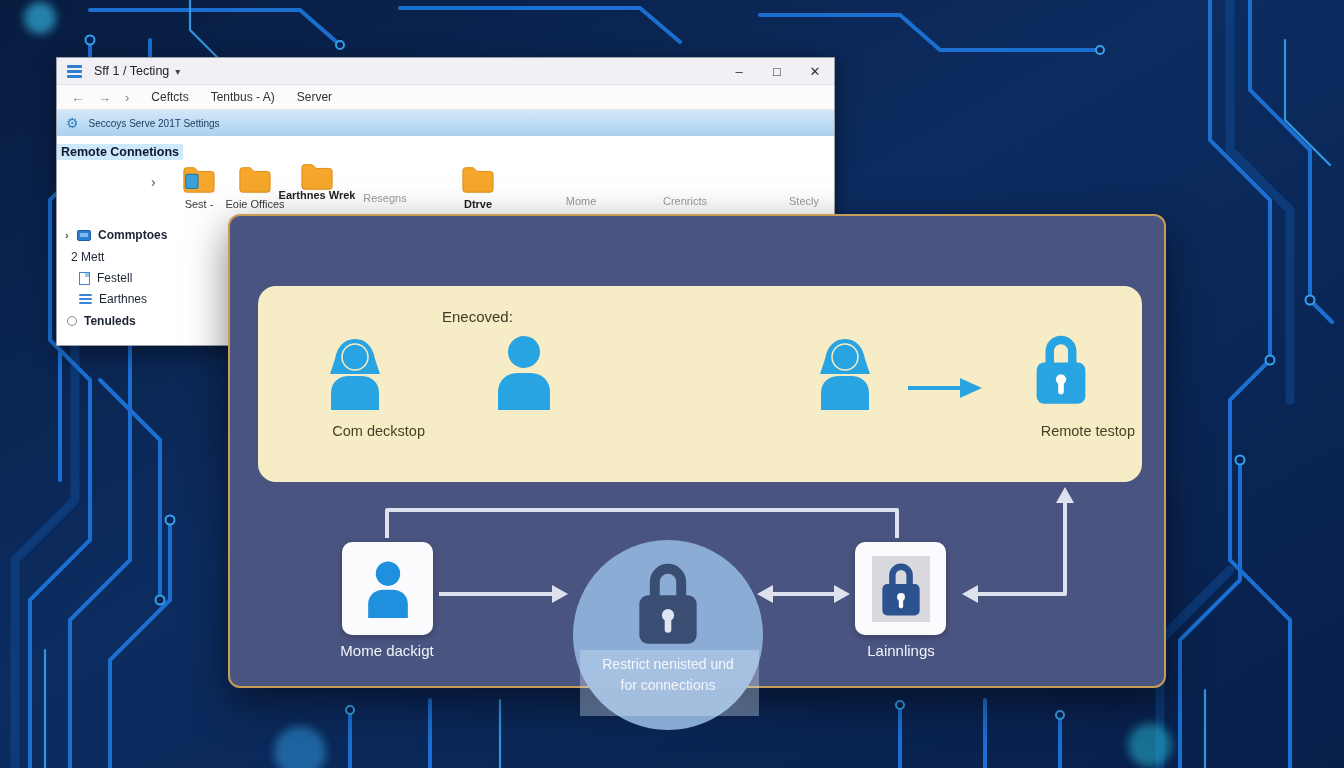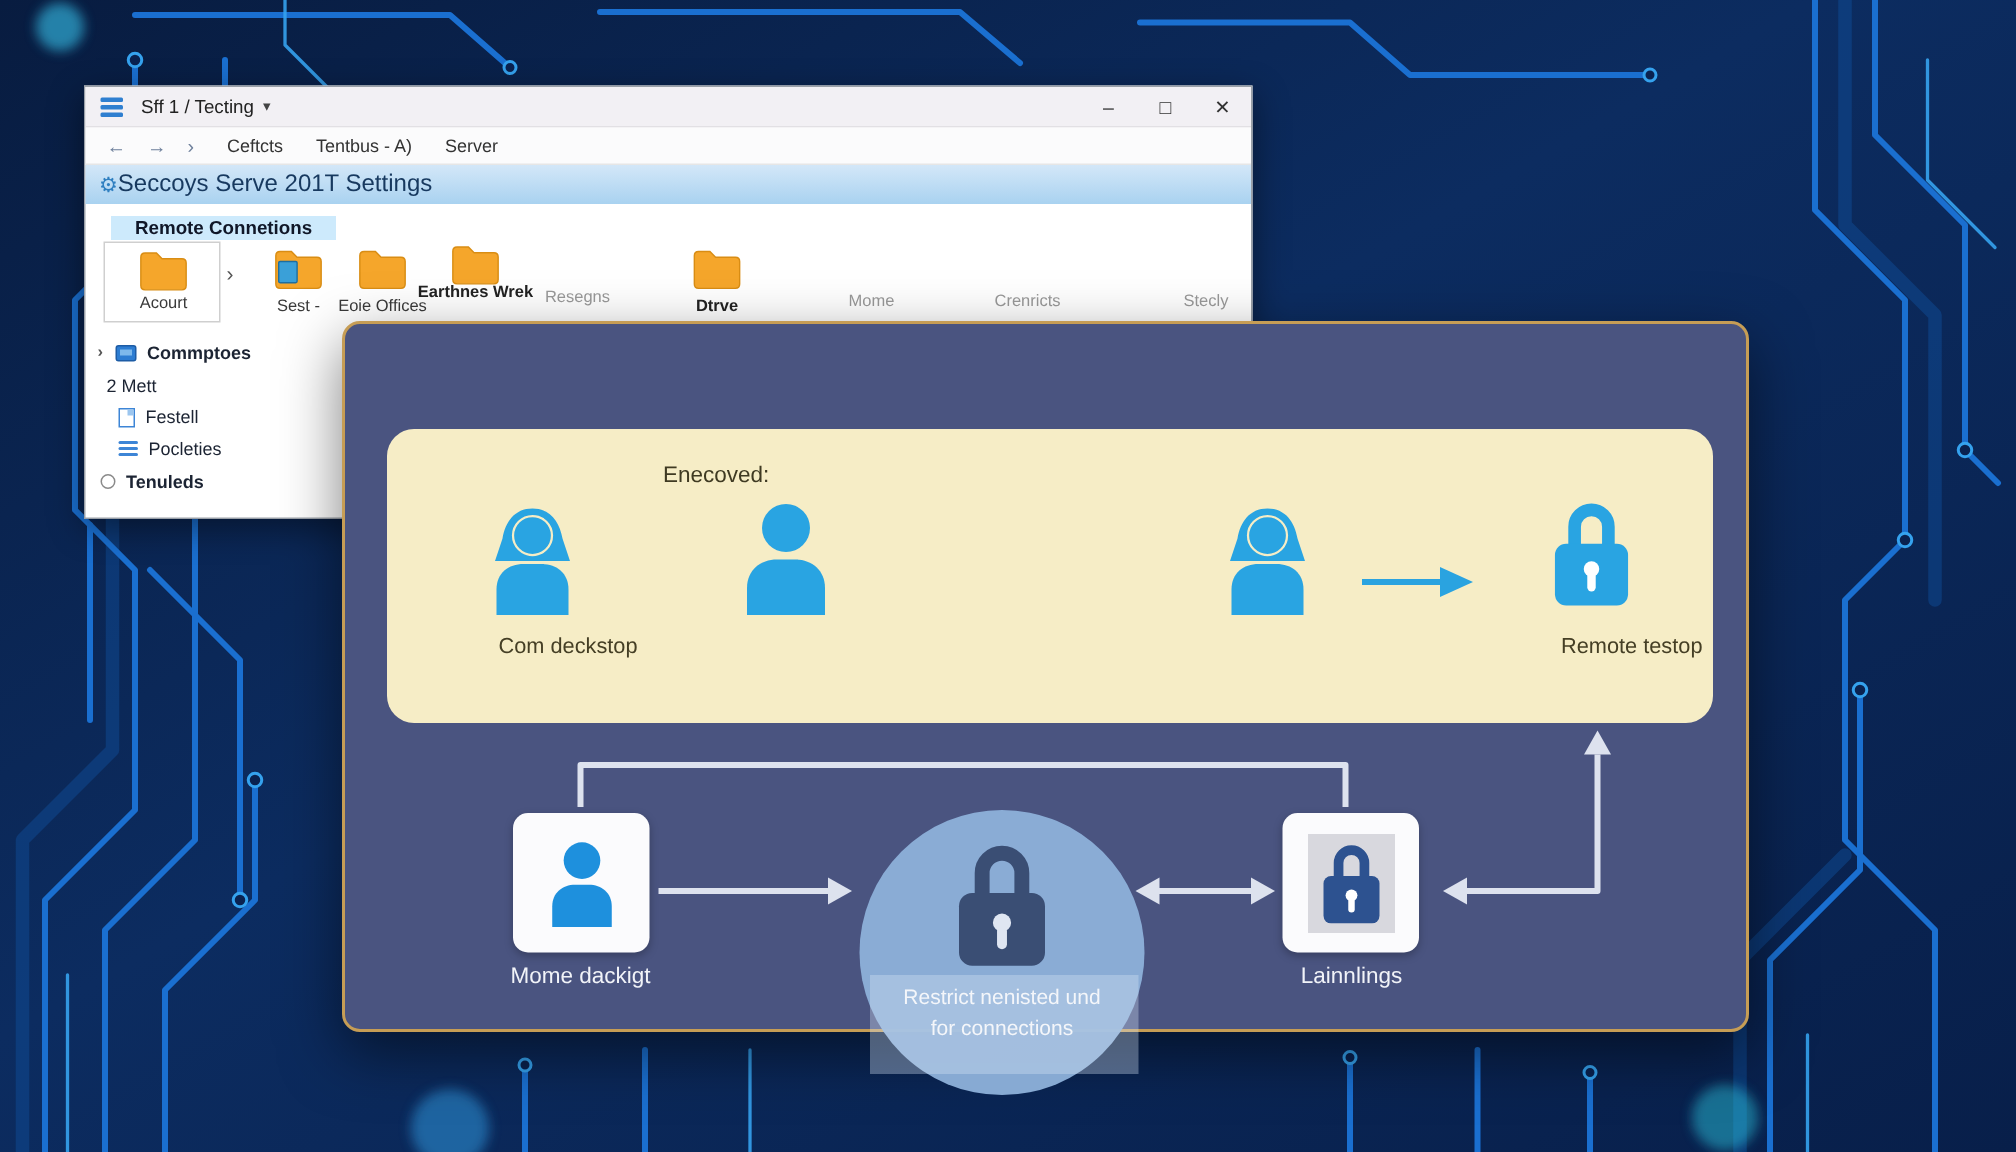--- a/index.html
+++ b/index.html
@@ -22,23 +22,23 @@
   .win-controls { margin-left:auto; display:flex; }
   .win-btn { width:38px; height:27px; display:flex; align-items:center; justify-content:center;
     font-size:13px; color:#333; }
   .navrow { left:0; top:27px; width:100%; height:25px; background:#fbfbfc; border-bottom:1px solid #e6e6e6;
     display:flex; align-items:center; font-size:12px; color:#333; }
   .nav-glyph { color:#6f819c; margin-left:14px; font-size:13px; }
   .crumb { margin-left:22px; }
   .settingsrow { left:0; top:52px; width:100%; height:26px;
     background:linear-gradient(#d3e7f8,#a9d2f0); display:flex; align-items:center; }
   .gear { font-size:14px; color:#2f7fc0; margin-left:9px; }
-  .settings-label { font-size:16px; color:#173털a5f; color:#17395f; }
-  .section-label { left:17px; top:86px; font-size:12.5px; font-weight:bold; color:#101728;
-    background:#cdeafc; padding:1px 16px; }
+  .settings-label { font-size:10px; color:#173털a5f; color:#17395f; margin-left:10px; }
+  .section-label { left:0; top:86px; font-size:12.5px; font-weight:bold; color:#101728;
+    background:#cdeafc; padding:1px 4px; }
   .tile-label { font-size:11px; color:#3a3a3a; text-align:center; }
   .tile-label.muted { color:#999; }
   .tile-label.strong { font-weight:bold; color:#222; }
   .acct-box { left:12px; top:103px; width:78px; height:54px; border:1px solid #cfcfcf; background:#fff; }
   .side-item { display:flex; align-items:center; font-size:12px; color:#1c2433; position:absolute; }
   .side-exp { color:#555; font-size:11px; width:12px; }
   .mini-monitor { width:14px; height:11px; background:#2d7dd2; border-radius:2px; border:1px solid #1d5ca5;
     margin-right:7px; position:relative; }
   .mini-monitor::after { content:""; position:absolute; left:2px; top:2px; right:2px; bottom:3px; background:#7db9ec; }
   .mini-doc { width:11px; height:13px; background:#fff; border:1px solid #3d85d6; margin-right:7px; position:relative; }
@@ -157,26 +157,20 @@
     <span class="crumb">Ceftcts</span>
     <span class="crumb">Tentbus - A)</span>
     <span class="crumb">Server</span>
   </div>
   <div class="settingsrow abs">
     <span class="gear">⚙</span>
     <span class="settings-label">Seccoys Serve 201T Settings</span>
   </div>
   <div class="section-label abs">Remote Connetions</div>
 
-  <div class="acct-box abs">
-    <svg class="abs" style="left:22px;top:3px" width="34" height="30" viewBox="0 0 36 30">
-      <path d="M2,26 V6 Q2,3 5,3 H13 L17,7 H31 Q34,7 34,10 V26 Q34,29 31,29 H5 Q2,29 2,26 Z" fill="#f5a62b" stroke="#d98d14" stroke-width="1"></path>
-    </svg>
-    <div class="tile-label abs" style="left:0;top:34px;width:78px">Acourt</div>
-  </div>
   <span class="abs" style="left:94px;top:116px;color:#555;font-size:14px">›</span>
 
   <div class="abs" style="left:112px;top:106px;width:60px">
     <svg class="abs" style="left:13px;top:0" width="34" height="30" viewBox="0 0 36 30">
       <path d="M2,26 V6 Q2,3 5,3 H13 L17,7 H31 Q34,7 34,10 V26 Q34,29 31,29 H5 Q2,29 2,26 Z" fill="#f5a62b" stroke="#d98d14" stroke-width="1"></path>
       <rect x="4" y="10" width="13" height="15" fill="#3aa0d8" stroke="#1d6ea0" stroke-width="1" rx="1"></rect>
     </svg>
     <div class="tile-label abs" style="left:0;top:34px;width:60px">Sest -</div>
   </div>
 
@@ -218,21 +212,21 @@
   <div class="side-item" style="left:22px;top:213px">
     <span class="mini-doc"></span>
     <span>Festell</span>
   </div>
   <div class="side-item" style="left:22px;top:234px">
     <span class="mini-stack">
         <span></span>
         <span></span>
         <span></span>
       </span>
-    <span>Pocleties</span>
+    <span>Earthnes</span>
   </div>
   <div class="side-item" style="left:10px;top:256px;font-weight:bold">
     <span class="mini-ring"></span>
     <span>Tenuleds</span>
   </div>
 </div>
 
 <div id="panel" class="abs">
 
   <svg class="connectors" width="938" height="474">

